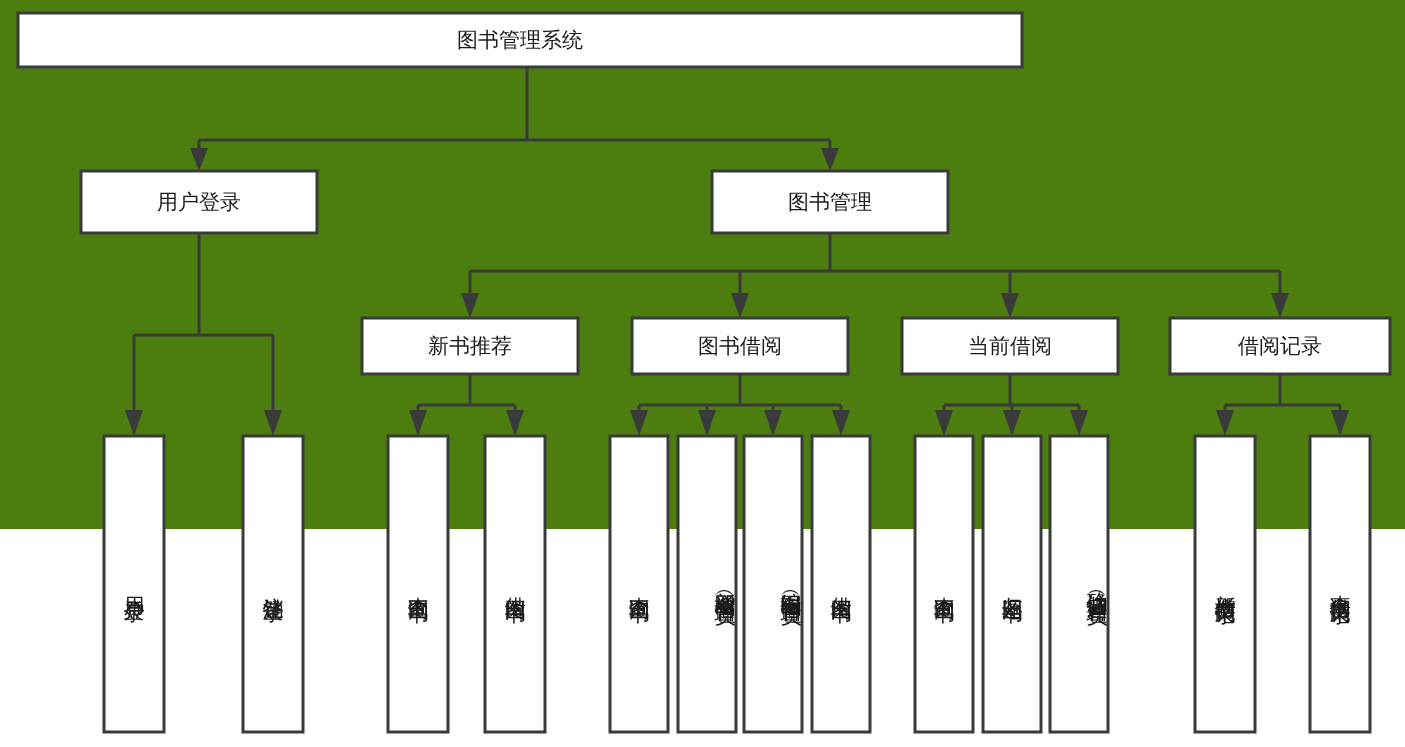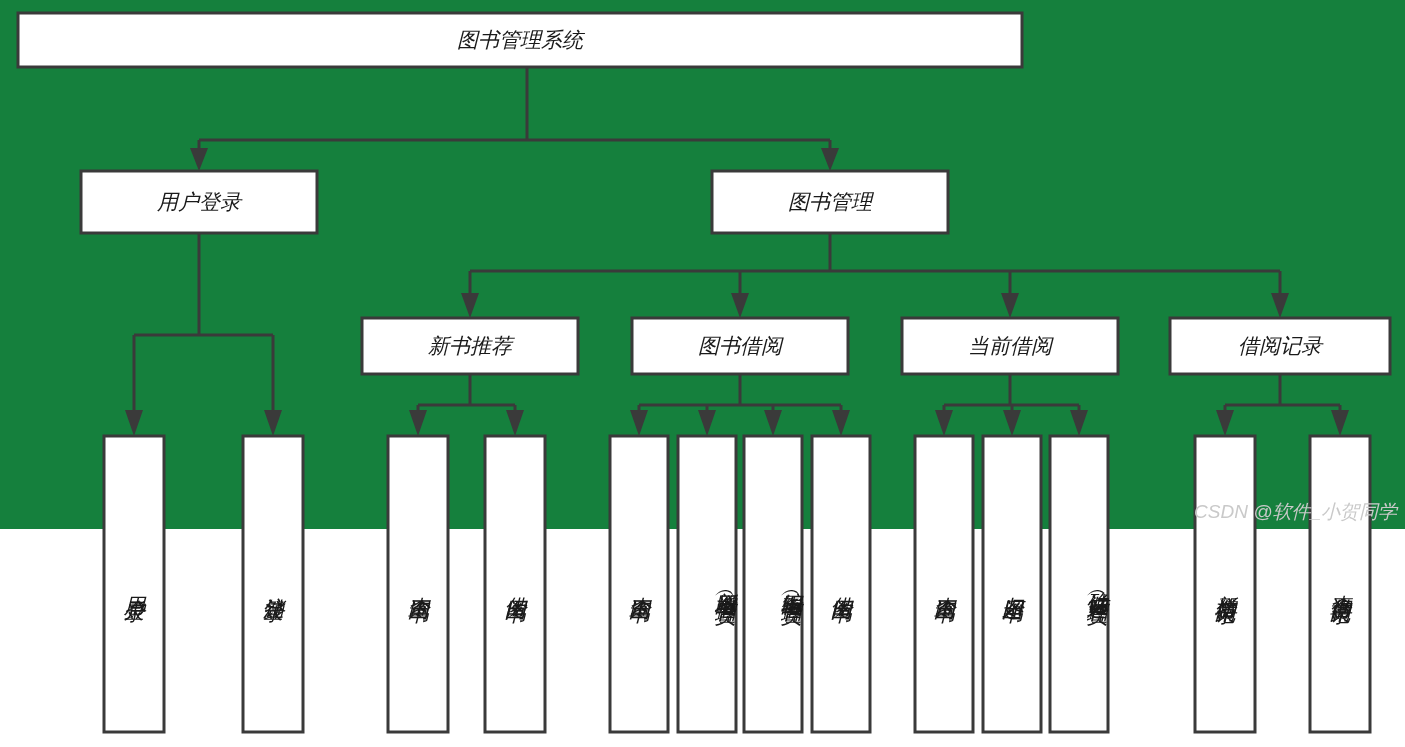--- a/index.html
+++ b/index.html
@@ -10,22 +10,21 @@
   body {
     width: 1405px;
     height: 747px;
     font-family: "Liberation Sans", "DejaVu Sans", sans-serif;
     overflow: hidden;
   }
   #diagram-root {
     position: relative;
     width: 1405px;
     height: 529px;
-    background: #15803d;
-    font-style: italic;
+    background: #4d7c0f;
   }
   svg.flow {
     position: absolute;
     left: 0;
     top: 0;
     width: 1405px;
     height: 747px;
   }
   .node-box {
     fill: #ffffff;
@@ -220,15 +219,14 @@
   <div class="node-label-v" style="left:915px; top:436px; width:58px; height:296px;">查询图书</div>
 
   <div class="node-label-v" style="left:983px; top:436px; width:58px; height:296px;">归还图书</div>
 
   <div class="node-label-v" style="left:1050px; top:436px; width:58px; height:296px; align-items:flex-start;">确认归还（管理员）</div>
 
   <div class="node-label-v" style="left:1195px; top:436px; width:60px; height:296px;">新增借阅记录</div>
 
   <div class="node-label-v" style="left:1310px; top:436px; width:60px; height:296px;">查询借阅记录</div>
 
-  <div class="watermark">CSDN @软件_小贺同学</div>
 
 </div>
 
 </body></html>

